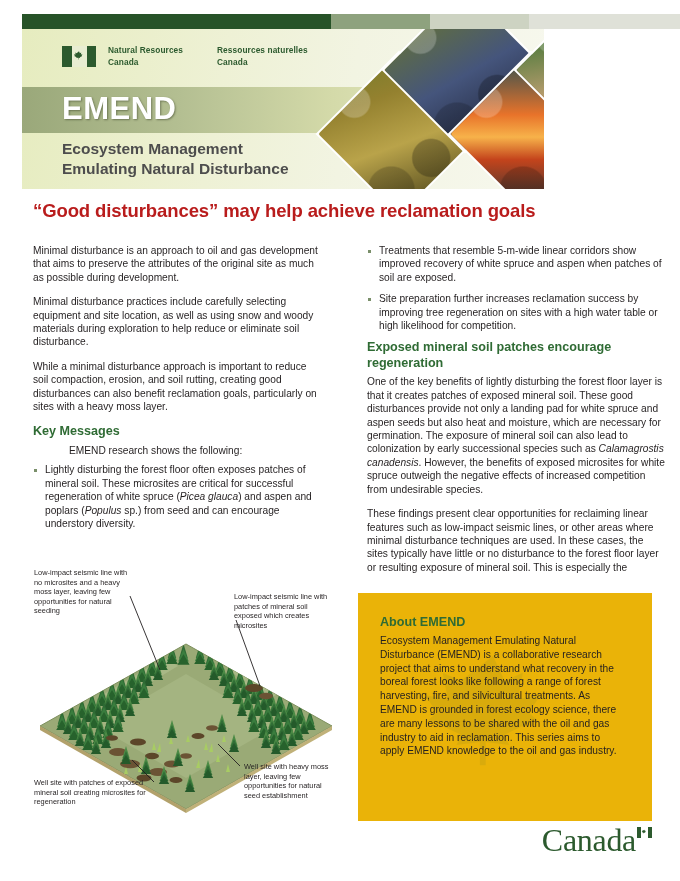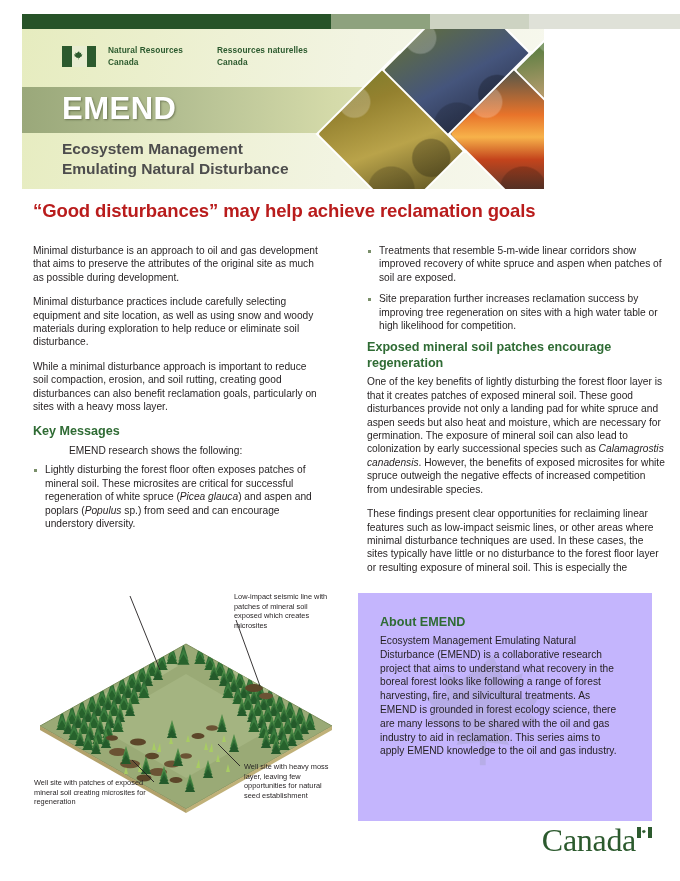--- a/index.html
+++ b/index.html
@@ -211,21 +211,21 @@
   .lbl-tl { left: 8px;  top: 2px;   width: 96px; }
   .lbl-tr { left: 208px; top: 26px; width: 100px; }
   .lbl-bl { left: 8px;  top: 212px; width: 118px; }
   .lbl-br { left: 218px; top: 196px; width: 92px; }
 
   
   .about {
     position: absolute;
     left: 358px; top: 593px;
     width: 294px; height: 228px;
-    background: #c4b5fd;
+    background: #eab308;
     box-sizing: border-box;
     padding: 22px 26px 0 22px;
     overflow: hidden;
   }
   .about .leafwm {
     position: absolute;
     left: 40px; top: 52px;
     width: 190px; height: 175px;
     opacity: 0.10;
     pointer-events: none;
@@ -533,20 +533,21 @@
     </g>
 
     <g stroke="#231f20" stroke-width="0.9" fill="none">
       <line x1="104" y1="30" x2="134" y2="104"></line>
       <line x1="210" y1="54" x2="234" y2="120"></line>
       <line x1="128" y1="216" x2="106" y2="194"></line>
       <line x1="214" y1="200" x2="192" y2="178"></line>
     </g>
   </svg>
 
+  <div class="fig-label lbl-tl">Low-impact seismic line with no microsites and a heavy moss layer, leaving few opportunities for natural seeding</div>
   <div class="fig-label lbl-tr">Low-impact seismic line with patches of mineral soil exposed which creates microsites</div>
   <div class="fig-label lbl-bl">Well site with patches of exposed mineral soil creating microsites for regeneration</div>
   <div class="fig-label lbl-br">Well site with heavy moss layer, leaving few opportunities for natural seed establishment</div>
 </div>
 
 <div class="about">
   <svg class="leafwm" viewBox="0 0 24 24">
     <path fill="#4b6b33" d="M12 1.5l1.6 3.4 2.5-1.1-.7 3.6 3.1-.5-1.6 2.4 1.1.9-4.4 2.1.6 1.4-3.2-.4v3.2h-.8v-3.2l-3.2.4.6-1.4-4.4-2.1 1.1-.9-1.6-2.4 3.1.5-.7-3.6 2.5 1.1z"></path>
   </svg>
   <h3>About EMEND</h3>

